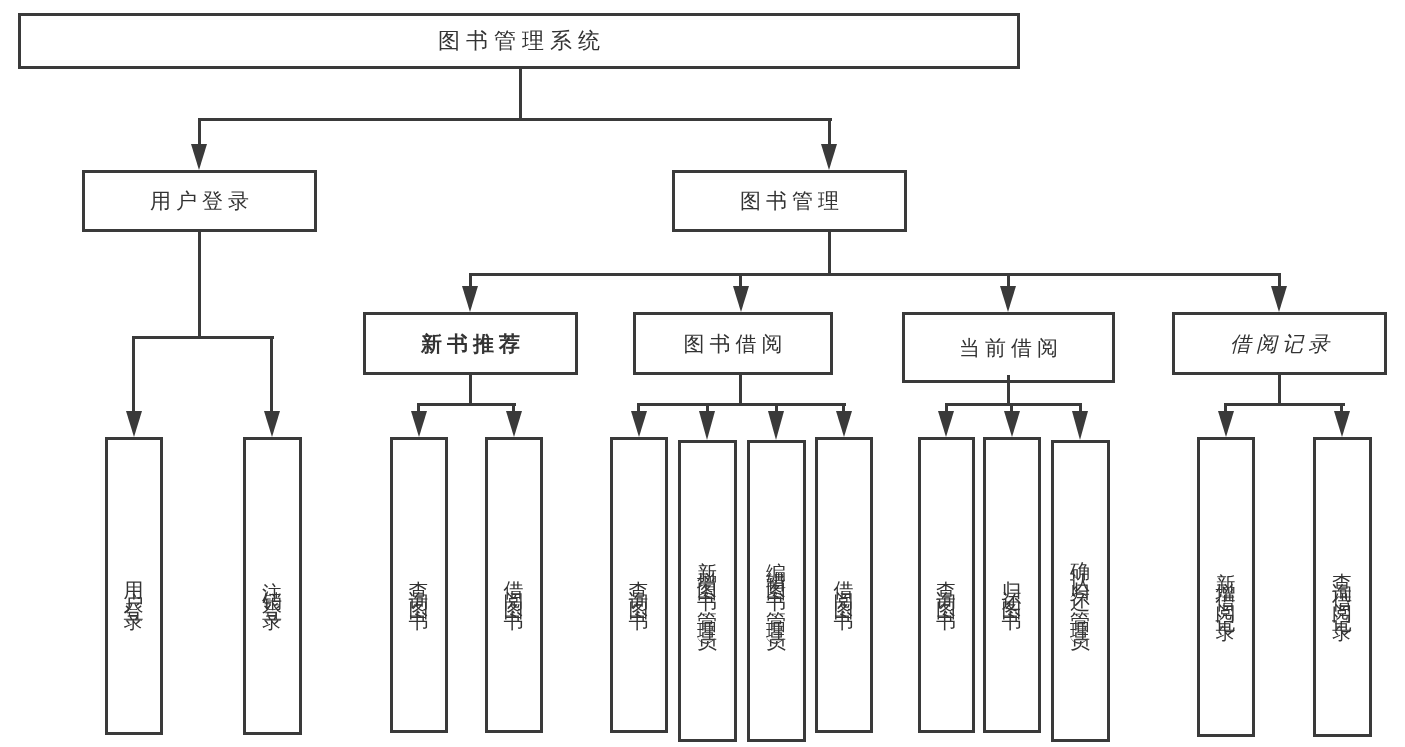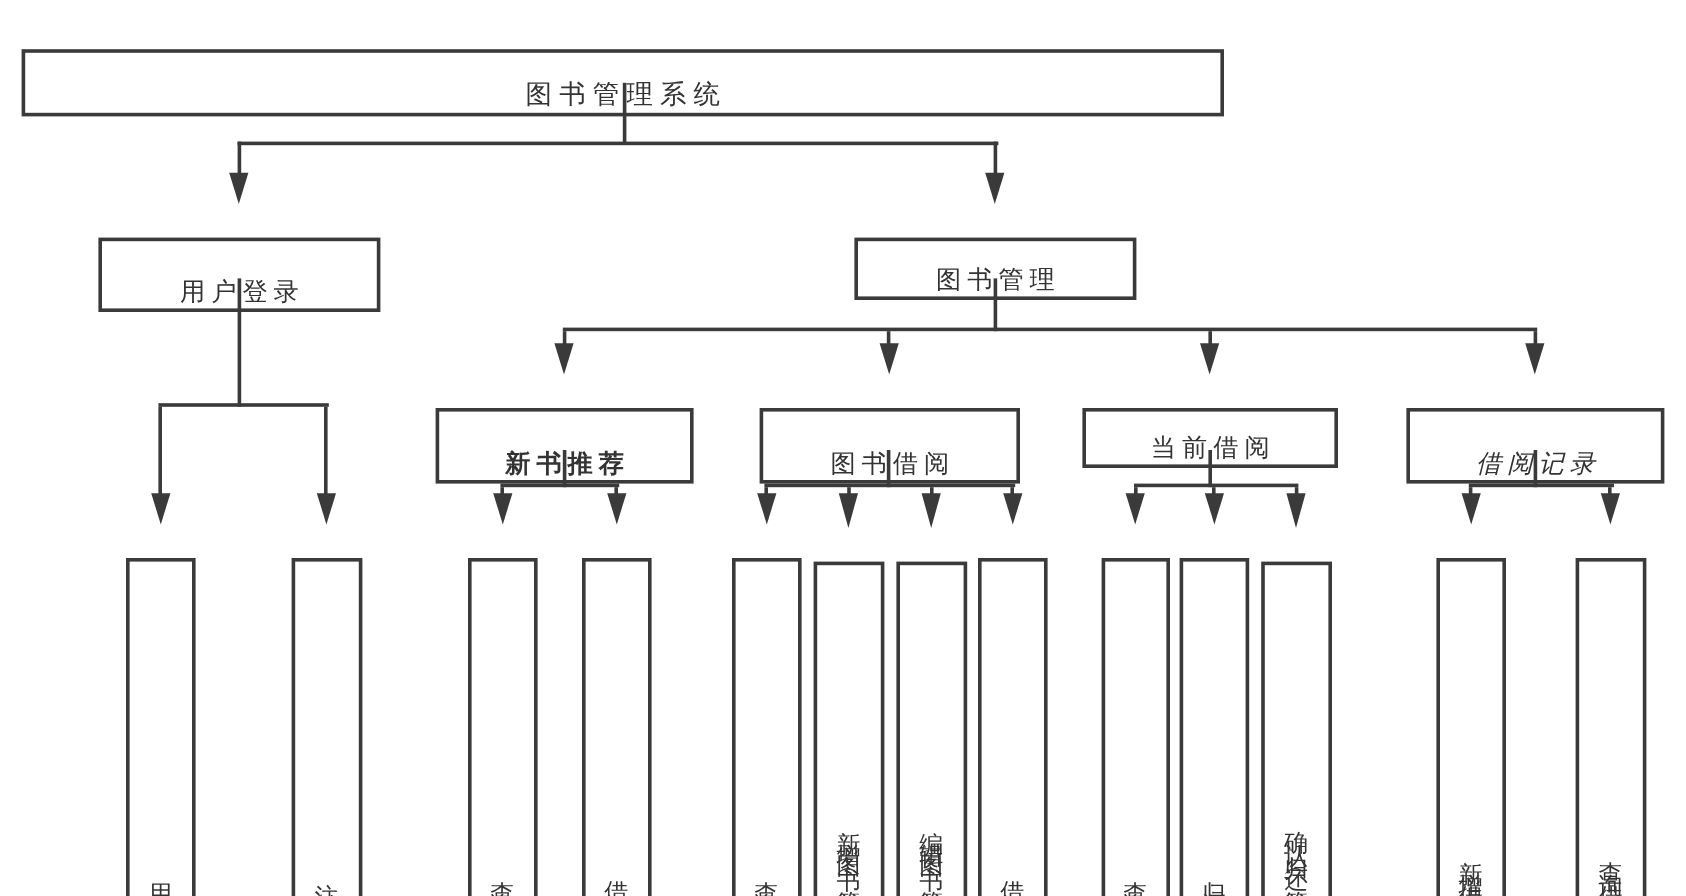--- a/index.html
+++ b/index.html
@@ -14,21 +14,21 @@
     width:1405px;height:747px;
     background:var(--background);
     font-family:"DejaVu Sans","Liberation Sans",sans-serif;
     overflow:hidden;
   }
   .box{
     position:absolute;
     box-sizing:border-box;
     border:3px solid var(--line);
     background:var(--background);
-    display:flex;align-items:flex-end;justify-content:center;margin-top:28px;
+    display:flex;align-items:center;justify-content:center;
   }
   .hlabel{
     font-size:21px;color:var(--text);letter-spacing:5px;text-indent:5px;white-space:nowrap;
   }
   .rootlabel{font-size:22px;letter-spacing:6px;text-indent:6px;}
   .vtext{
     writing-mode:vertical-rl;
     text-orientation:mixed;
     font-size:20px;line-height:1;
     letter-spacing:10px;
@@ -62,21 +62,21 @@
   <div class="vline" style="left:519px;top:69px;height:51px;"></div>
   <div class="hline" style="left:198px;top:118px;width:634px;"></div>
   <div class="vline" style="left:198px;top:118px;height:28px;"></div>
   <div class="arrow" style="left:191px;top:144px;"></div>
   <div class="vline" style="left:828px;top:118px;height:28px;"></div>
   <div class="arrow" style="left:821px;top:144px;"></div>
 
   <div class="box" style="left:82px;top:170px;width:235px;height:62px;">
     <span class="hlabel">用户登录</span>
   </div>
-  <div class="box" style="left:712px;top:170px;width:235px;height:52px;">
+  <div class="box" style="left:672px;top:170px;width:235px;height:62px;">
     <span class="hlabel">图书管理</span>
   </div>
 
   <div class="vline" style="left:198px;top:232px;height:107px;"></div>
   <div class="hline" style="left:132px;top:336px;width:142px;"></div>
   <div class="vline" style="left:132px;top:339px;height:75px;"></div>
   <div class="arrow" style="left:126px;top:411px;"></div>
   <div class="vline" style="left:270px;top:339px;height:75px;"></div>
   <div class="arrow" style="left:264px;top:411px;"></div>
 
@@ -87,24 +87,24 @@
   <div class="vline" style="left:739px;top:276px;height:12px;"></div>
   <div class="arrow" style="left:733px;top:286px;"></div>
   <div class="vline" style="left:1007px;top:276px;height:12px;"></div>
   <div class="arrow" style="left:1000px;top:286px;"></div>
   <div class="vline" style="left:1278px;top:276px;height:12px;"></div>
   <div class="arrow" style="left:1271px;top:286px;"></div>
 
   <div class="box" style="left:363px;top:312px;width:215px;height:63px;font-weight:bold;">
     <span class="hlabel">新书推荐</span>
   </div>
-  <div class="box" style="left:633px;top:312px;width:217px;height:63px;">
+  <div class="box" style="left:633px;top:312px;width:200px;height:63px;">
     <span class="hlabel">图书借阅</span>
   </div>
-  <div class="box" style="left:902px;top:312px;width:213px;height:50px;">
+  <div class="box" style="left:902px;top:312px;width:213px;height:71px;">
     <span class="hlabel">当前借阅</span>
   </div>
   <div class="box" style="left:1172px;top:312px;width:215px;height:63px;font-style:italic;">
     <span class="hlabel">借阅记录</span>
   </div>
 
   <div class="vline" style="left:469px;top:375px;height:31px;"></div>
   <div class="hline" style="left:417px;top:403px;width:99px;"></div>
   <div class="vline" style="left:417px;top:406px;height:7px;"></div>
   <div class="arrow" style="left:411px;top:411px;"></div>

